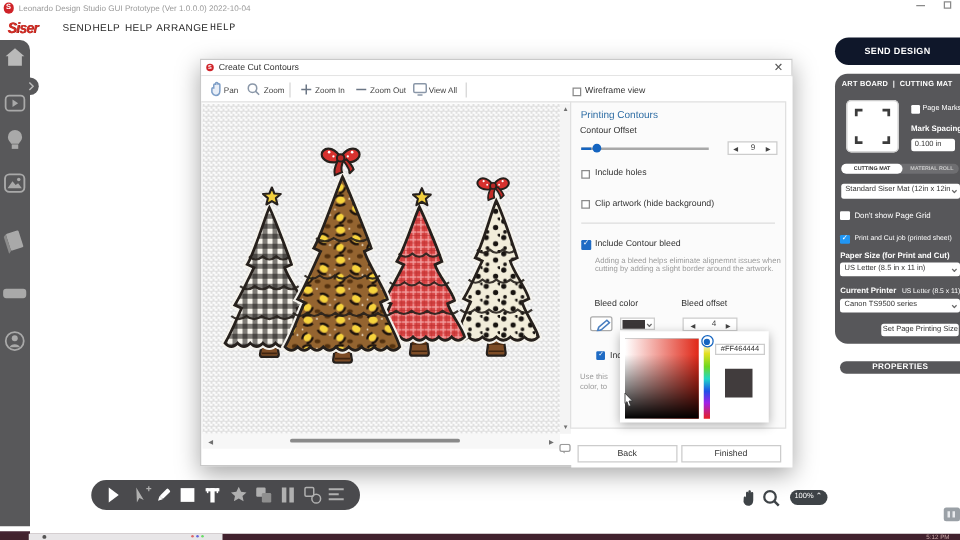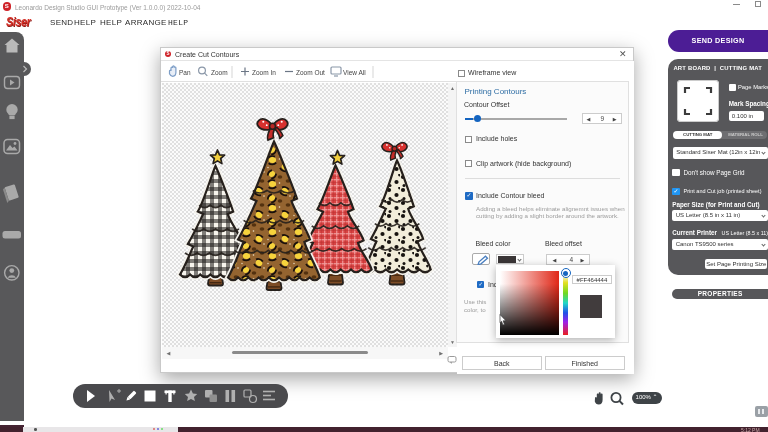--- a/index.html
+++ b/index.html
@@ -257,21 +257,21 @@
       <div class="abs" style="left:83.9px;top:29.7px;width:22.2px;height:23.6px;background:#413c3d;"></div>
       <svg class="abs" style="left:3px;top:49px" width="9" height="12" viewBox="0 0 9 12">
             <path d="M1,0.5 L7,6.8 L4.2,6.8 L5.5,10.5 L3.8,11 L2.6,7.3 L1,8.8 Z" fill="#fff" stroke="#333" stroke-width="0.7"></path>
           </svg>
     </div>
   </div>
   <div class="abs" style="left:300.5px;top:308px;width:80.5px;height:13.7px;background:#fff;border:1px solid #ccc;font-size:7px;color:#333;text-align:center;line-height:13px;">Back</div>
   <div class="abs" style="left:383.5px;top:308px;width:80.5px;height:13.7px;background:#fff;border:1px solid #ccc;font-size:7px;color:#333;text-align:center;line-height:13px;">Finished</div>
 </div>
 
-<div class="abs" style="left:667.5px;top:30px;width:101px;height:22px;background:#4c1d95;border-radius:11px 0 0 11px;color:#fff;font-weight:bold;font-size:7.2px;text-align:center;line-height:22px;letter-spacing:0.3px;">SEND DESIGN</div>
+<div class="abs" style="left:667.5px;top:30px;width:101px;height:22px;background:#0f172a;border-radius:11px 0 0 11px;color:#fff;font-weight:bold;font-size:7.2px;text-align:center;line-height:22px;letter-spacing:0.3px;">SEND DESIGN</div>
 
 <div class="abs" style="left:667.5px;top:58.8px;width:100.5px;height:215.8px;background:#57575a;border-radius:10px 0 0 10px;color:#fff;overflow:hidden;">
   <div class="abs" style="left:0;top:5.8px;width:100%;text-align:center;font-size:5.9px;font-weight:bold;letter-spacing:0.2px;">ART BOARD&nbsp; |&nbsp; CUTTING MAT</div>
   <div class="abs" style="left:9.3px;top:21.6px;width:42px;height:42px;background:#fff;border-radius:4px;box-shadow:inset 0 0 0 1px #ccc;">
     <svg width="42" height="42" viewBox="0 0 42 42">
       <g stroke="#3c3c3c" stroke-width="2.2" fill="none">
         <path d="M8,13 v-5 h5 M29,8 h5 v5 M34,29 v5 h-5 M13,34 h-5 v-5"></path>
       </g>
     </svg>
   </div>

